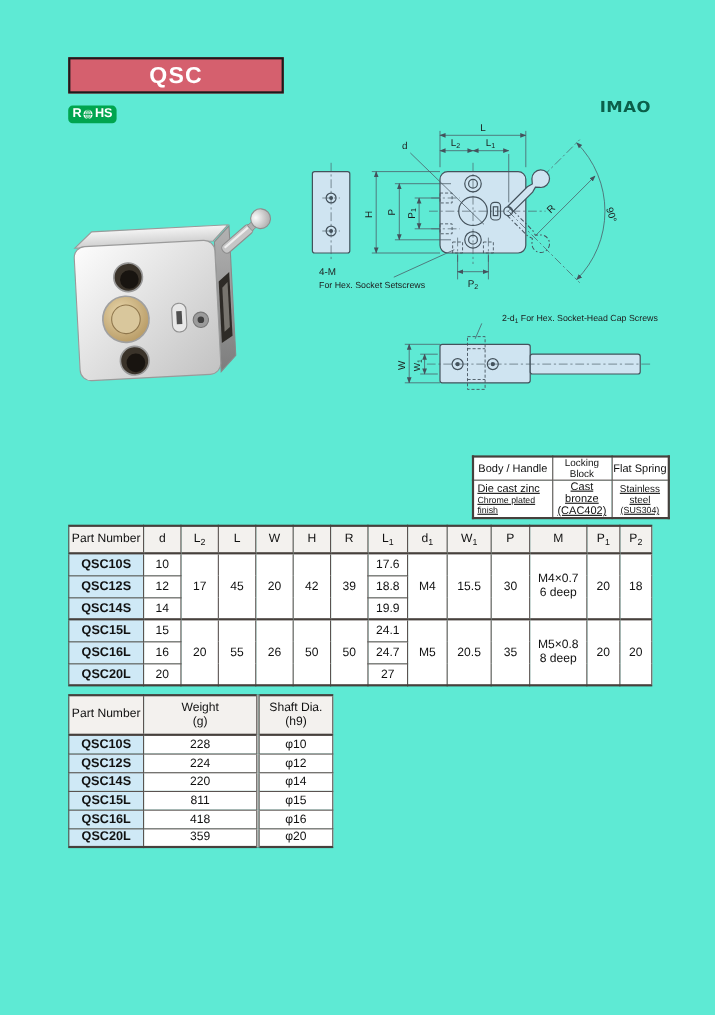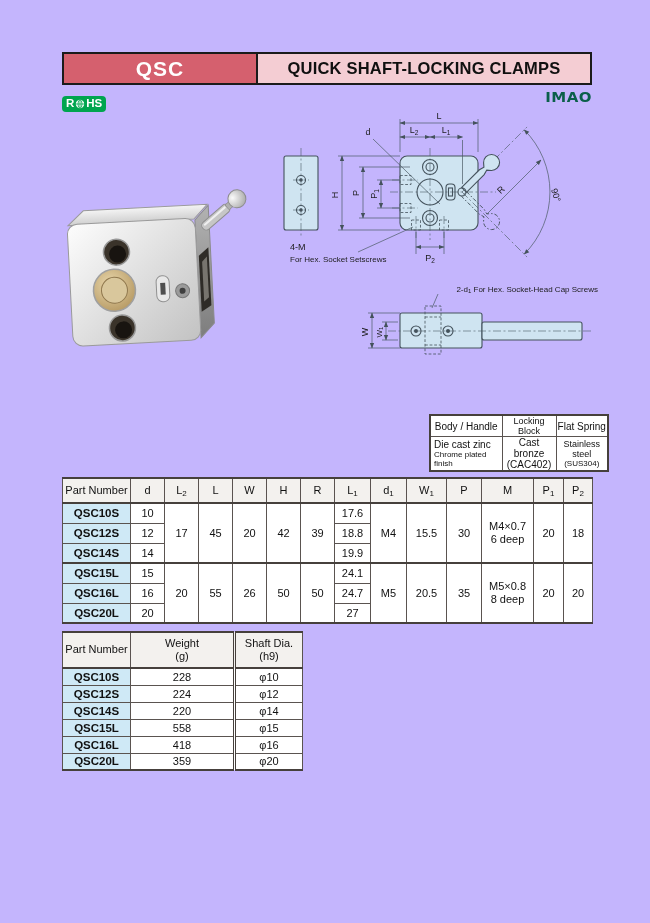--- a/index.html
+++ b/index.html
@@ -1,18 +1,18 @@
 <!DOCTYPE html>
 <html><head>
 <meta charset="utf-8">
 <style>
   * { margin:0; padding:0; box-sizing:border-box; }
   html,body { background:#ffffff; }
   body { width:650px; height:923px; position:relative; font-family:"Liberation Sans",sans-serif; color:#111; }
-  .page { position:absolute; inset:0; width:650px; height:923px; background:#c4b5fd; overflow:hidden; }
+  .page { position:absolute; inset:0; width:650px; height:923px; background:#5eead4; overflow:hidden; }
 
   
   .hdr-code { position:absolute; left:62px; top:52px; width:196px; height:33px;
     background:#d5606e; border:2px solid #1b1b1b; color:#fff; font-weight:bold;
     font-size:21px; display:flex; align-items:center; justify-content:center; letter-spacing:1px; }
   .hdr-title { position:absolute; left:256px; top:52px; width:336px; height:33px;
     background:#f4cdd3; border:2px solid #1b1b1b; display:flex; align-items:center;
     justify-content:center; font-weight:bold; font-size:16.5px; color:#101010; letter-spacing:0.2px; }
   .rohs { position:absolute; left:62px; top:96px; height:16px; background:#00a54f;
     border-radius:4px; color:#fff; font-weight:bold; font-size:11.5px; display:inline-flex;
@@ -33,21 +33,21 @@
   .dwg-txt-sm { font-family:"Liberation Sans",sans-serif; font-size:8px; fill:#1c1c1c; }
 
   
   table { border-collapse:collapse; table-layout:fixed; }
   th,td { border:1px solid #5a5350; text-align:center; padding:0; font-weight:normal; }
 
   .materials { position:absolute; left:429px; top:414px; width:178px; font-size:10px;
     border:2px solid #46403c; }
   .materials th { height:18px; background:#fff; font-size:10px; }
   .materials th.mid { font-size:9px; }
-  .materials td { height:33px; background:#fff; vertical-align:middle; }
+  .materials td { height:33px; background:#fff; vertical-align:middle;text-decoration:underline; }
   .materials .l2 { font-size:8px; }
   .materials td.left { text-align:left; padding-left:3px; }
 
   .dim-table { position:absolute; left:62px; top:477px; width:530px; font-size:11px;
     border:1px solid #5a5350; border-top:2.5px solid #46403c; border-bottom:2.5px solid #46403c; }
   .dim-table thead th { height:25px; background:#f3f1ee; border-bottom:2px solid #46403c; }
   .dim-table tbody td { height:20px; background:#fff; }
   .dim-table td.part { background:#cfe9f6; font-weight:bold; font-size:11.5px; }
   .dim-table tr.grp td { border-top:2.5px solid #46403c; }
   .dim-table .mcell { font-size:11px; line-height:1.15; }
@@ -60,21 +60,20 @@
   .weight-table tbody td { height:17px; background:#fff; }
   .weight-table td.part { background:#cfe9f6; font-weight:bold; font-size:11.5px; }
   .weight-table .dbl { border-left:3px double #46403c;margin-top:21px; }
 </style>
 </head>
 <body>
 
 <div class="page">
 
   <div class="hdr-code">QSC</div>
-  <div class="hdr-title">QUICK SHAFT-LOCKING CLAMPS</div>
 
   <div class="rohs">
     <span>R</span>
     <svg width="10" height="10" viewBox="0 0 12 12">
       <circle cx="6" cy="6" r="5" fill="#fff"></circle>
       <path d="M1 6 H11 M6 1 V11" stroke="#00a54f" stroke-width="1" fill="none"></path>
       <ellipse cx="6" cy="6" rx="2.4" ry="5" stroke="#00a54f" stroke-width="1" fill="none"></ellipse>
     </svg>
     <span>HS</span>
   </div>
@@ -398,21 +397,21 @@
         <td>224</td>
         <td class="dbl">φ12</td>
       </tr>
       <tr>
         <td class="part">QSC14S</td>
         <td>220</td>
         <td class="dbl">φ14</td>
       </tr>
       <tr>
         <td class="part">QSC15L</td>
-        <td>558</td>
+        <td>811</td>
         <td class="dbl">φ15</td>
       </tr>
       <tr>
         <td class="part">QSC16L</td>
         <td>418</td>
         <td class="dbl">φ16</td>
       </tr>
       <tr>
         <td class="part">QSC20L</td>
         <td>359</td>

